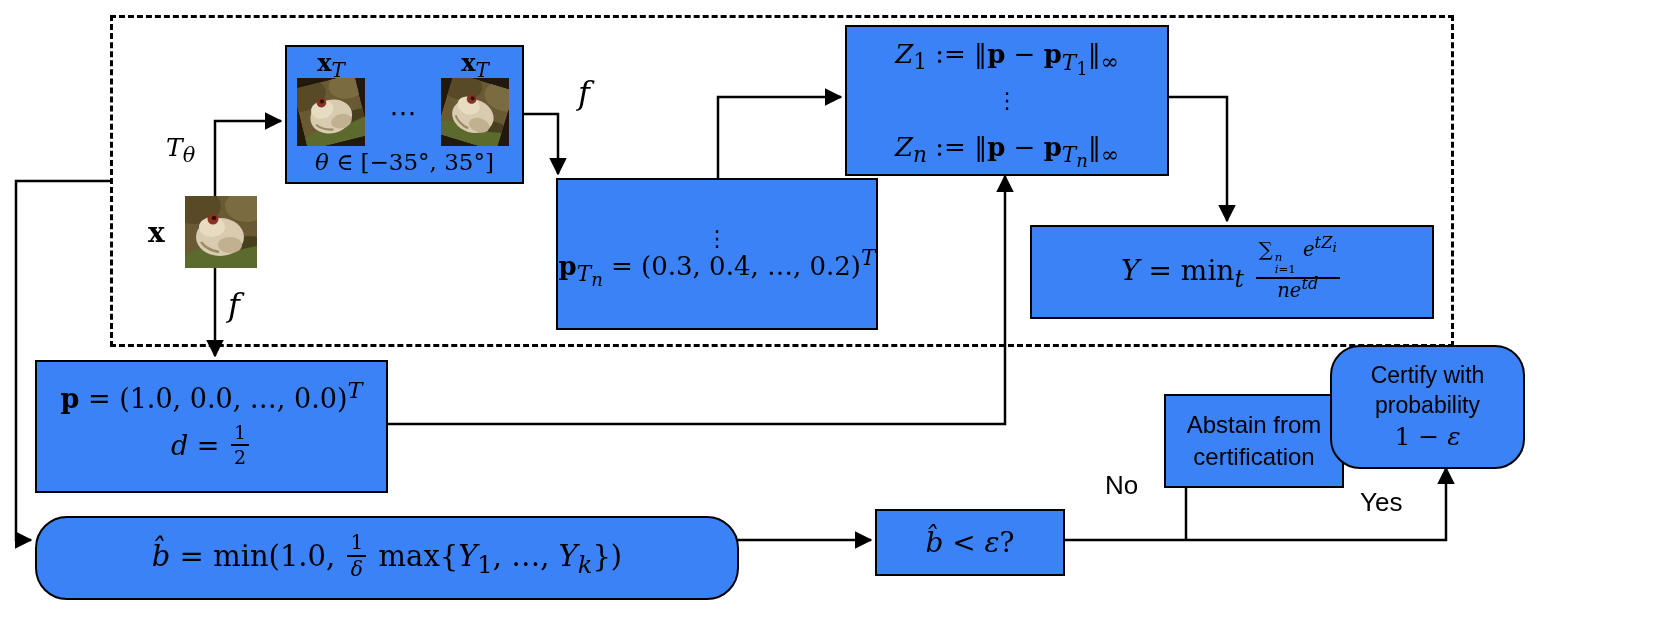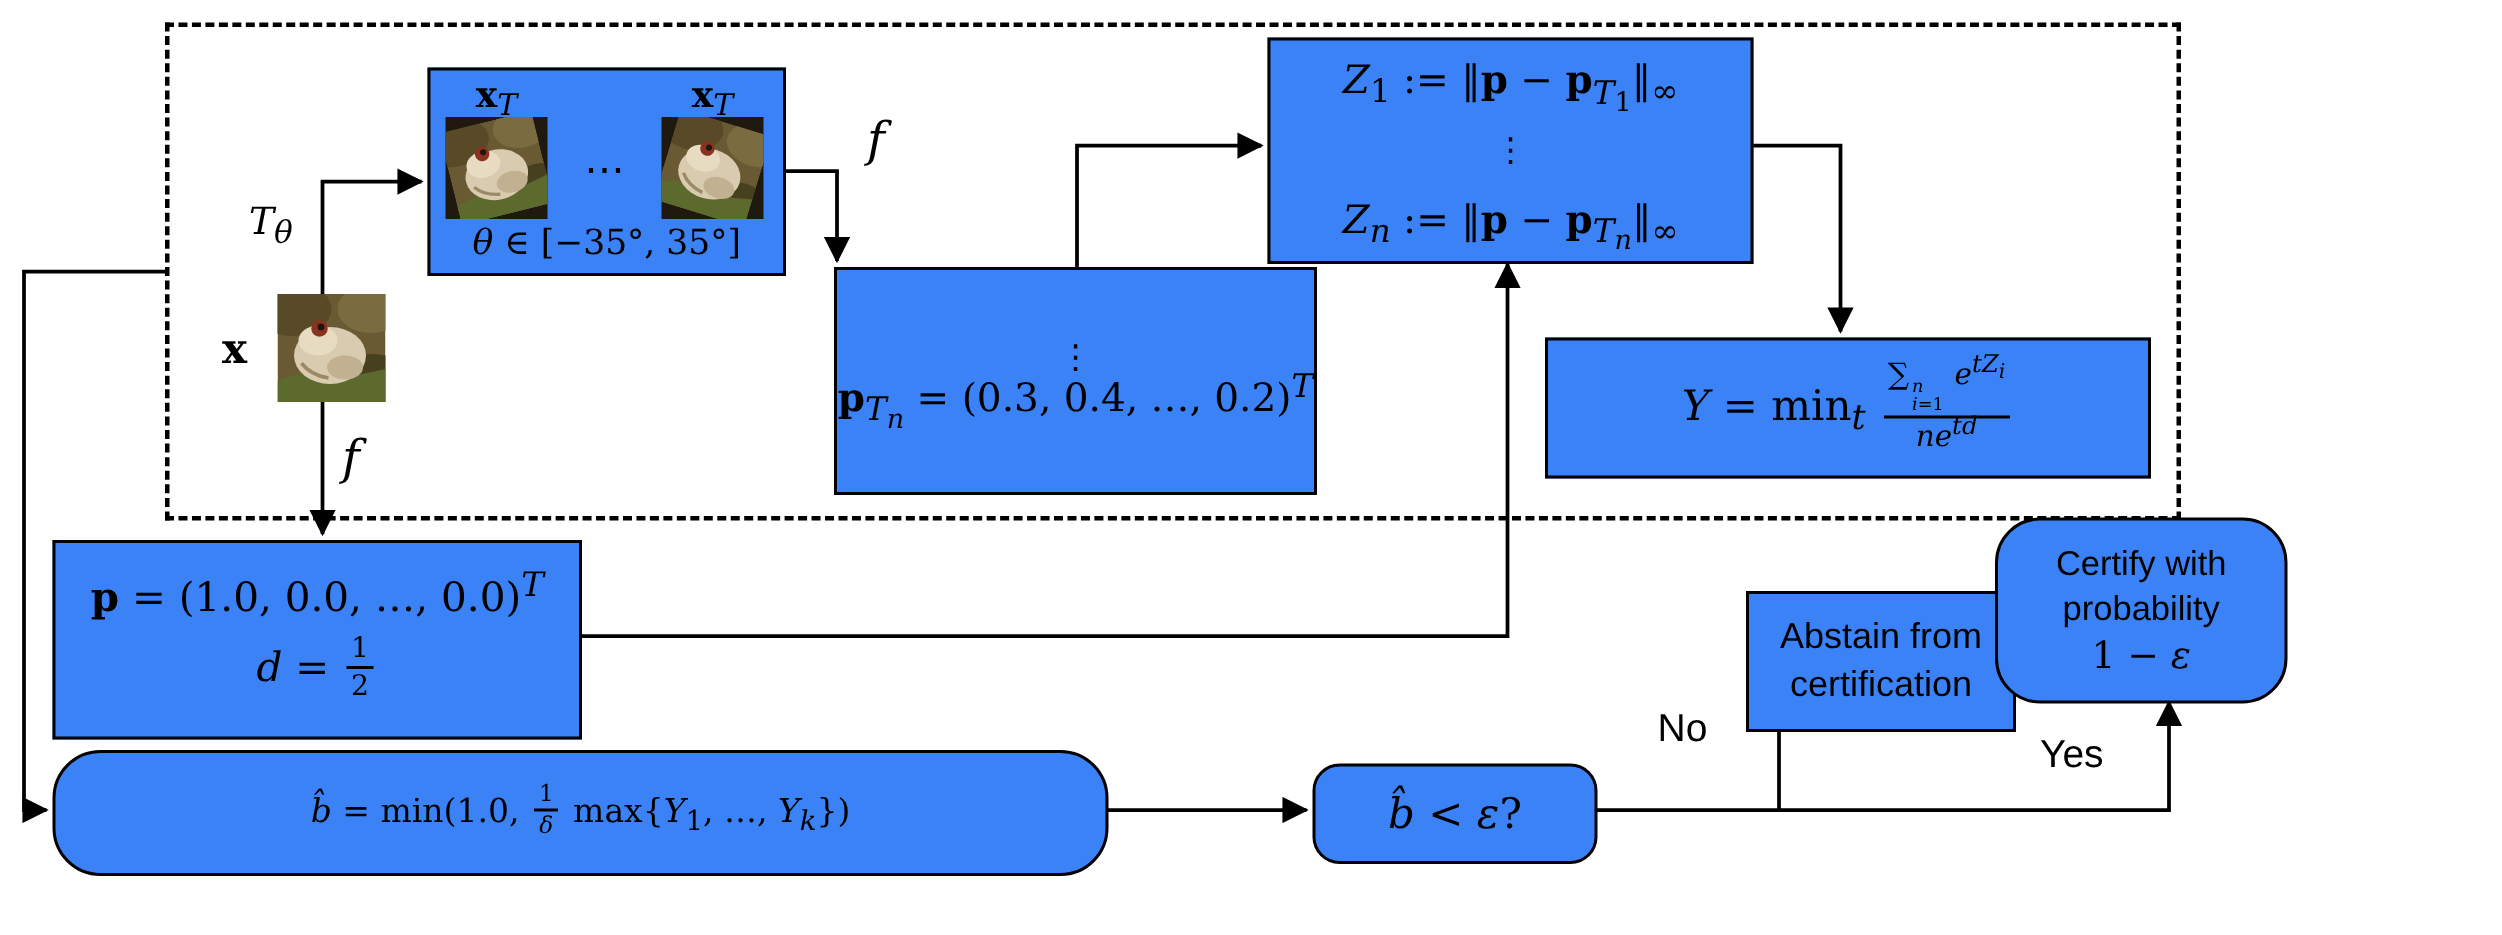--- a/index.html
+++ b/index.html
@@ -111,28 +111,28 @@
   </div>
 
   <div class="box" style="left:35px;top:360px;width:349px;height:129px;font-size:27px;gap:10px;">
     <div class="mrow"><b>p</b> = (1.0, 0.0, …, 0.0)<sup><i>T</i></sup></div>
     <div class="mrow"><i>d</i> = <span class="frac">
           <span class="fn">1</span>
           <span class="fd">2</span>
         </span></div>
   </div>
 
-  <div class="box" style="left:35px;top:500px;width:700px;height:80px;font-size:22px;border-radius:32px;">
+  <div class="box" style="left:35px;top:516px;width:700px;height:80px;font-size:29px;border-radius:32px;">
     <div class="mrow"><i>b̂</i> = min(1.0, <span class="frac">
           <span class="fn">1</span>
           <span class="fd"><i>δ</i></span>
         </span> max{<i>Y</i><sub>1</sub>, …, <i>Y<sub>k</sub></i>})</div>
   </div>
 
-  <div class="box" style="left:875px;top:509px;width:186px;height:63px;font-size:28px;border-radius:18px;">
+  <div class="box" style="left:875px;top:509px;width:186px;height:63px;font-size:28px;">
     <div class="mrow"><i>b̂</i> &lt; <i>ε</i>?</div>
   </div>
 
   <div class="box sans" style="left:1164px;top:350px;width:176px;height:90px;font-size:24px;line-height:1.35;margin-top:44px;">
     <div>Abstain from</div>
     <div>certification</div>
   </div>
 
   <div class="box sans" style="left:1330px;top:345px;width:191px;height:120px;font-size:23px;line-height:1.3;border-radius:30px;">
     <div>Certify with</div>

